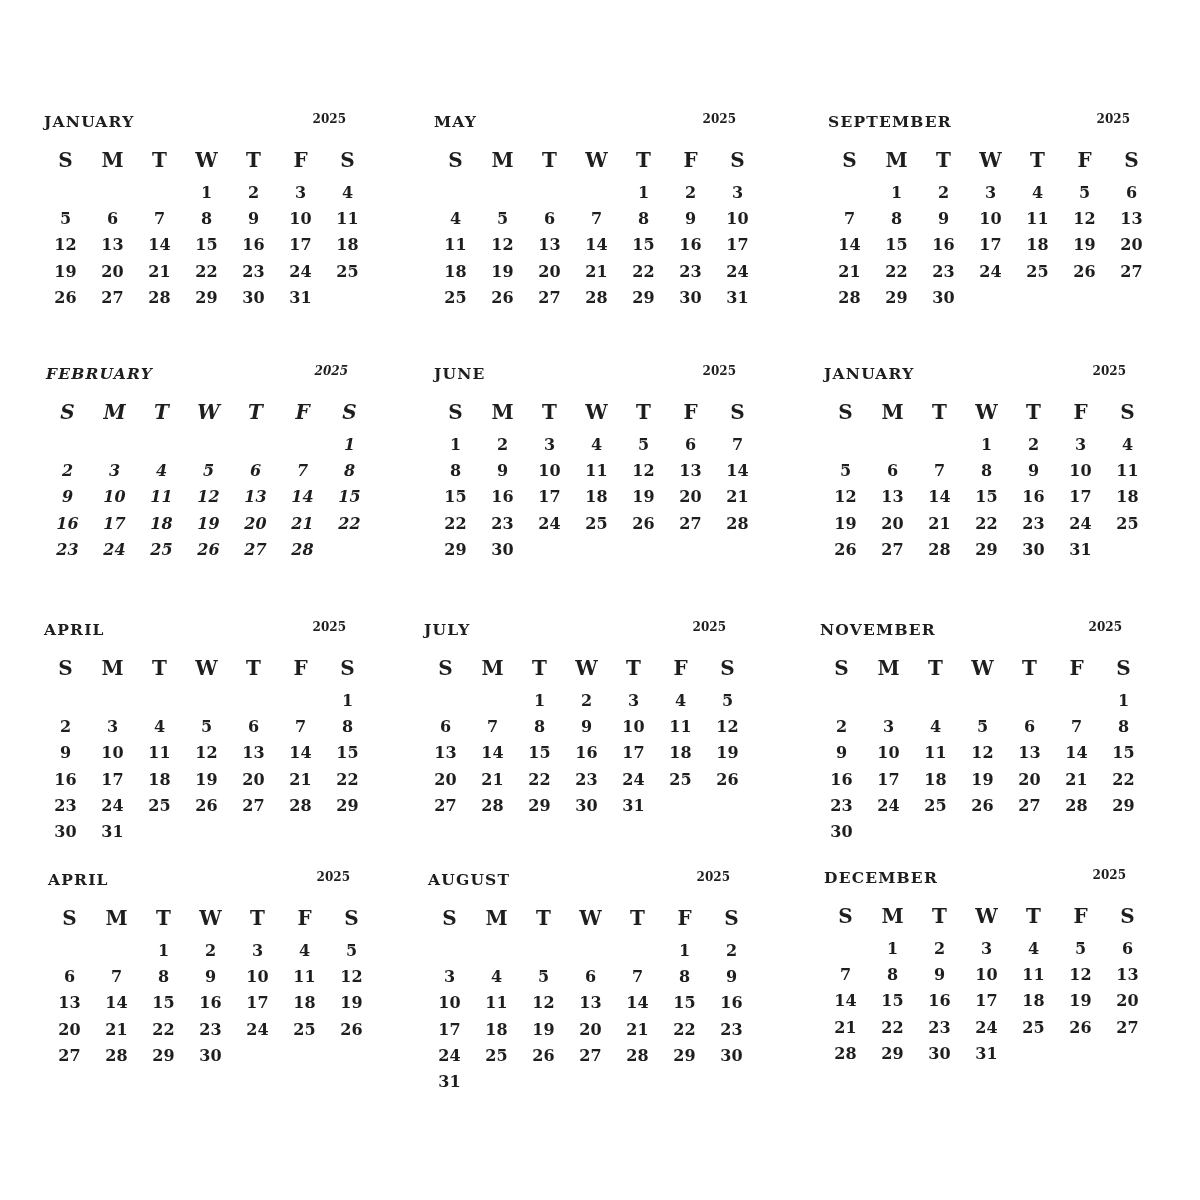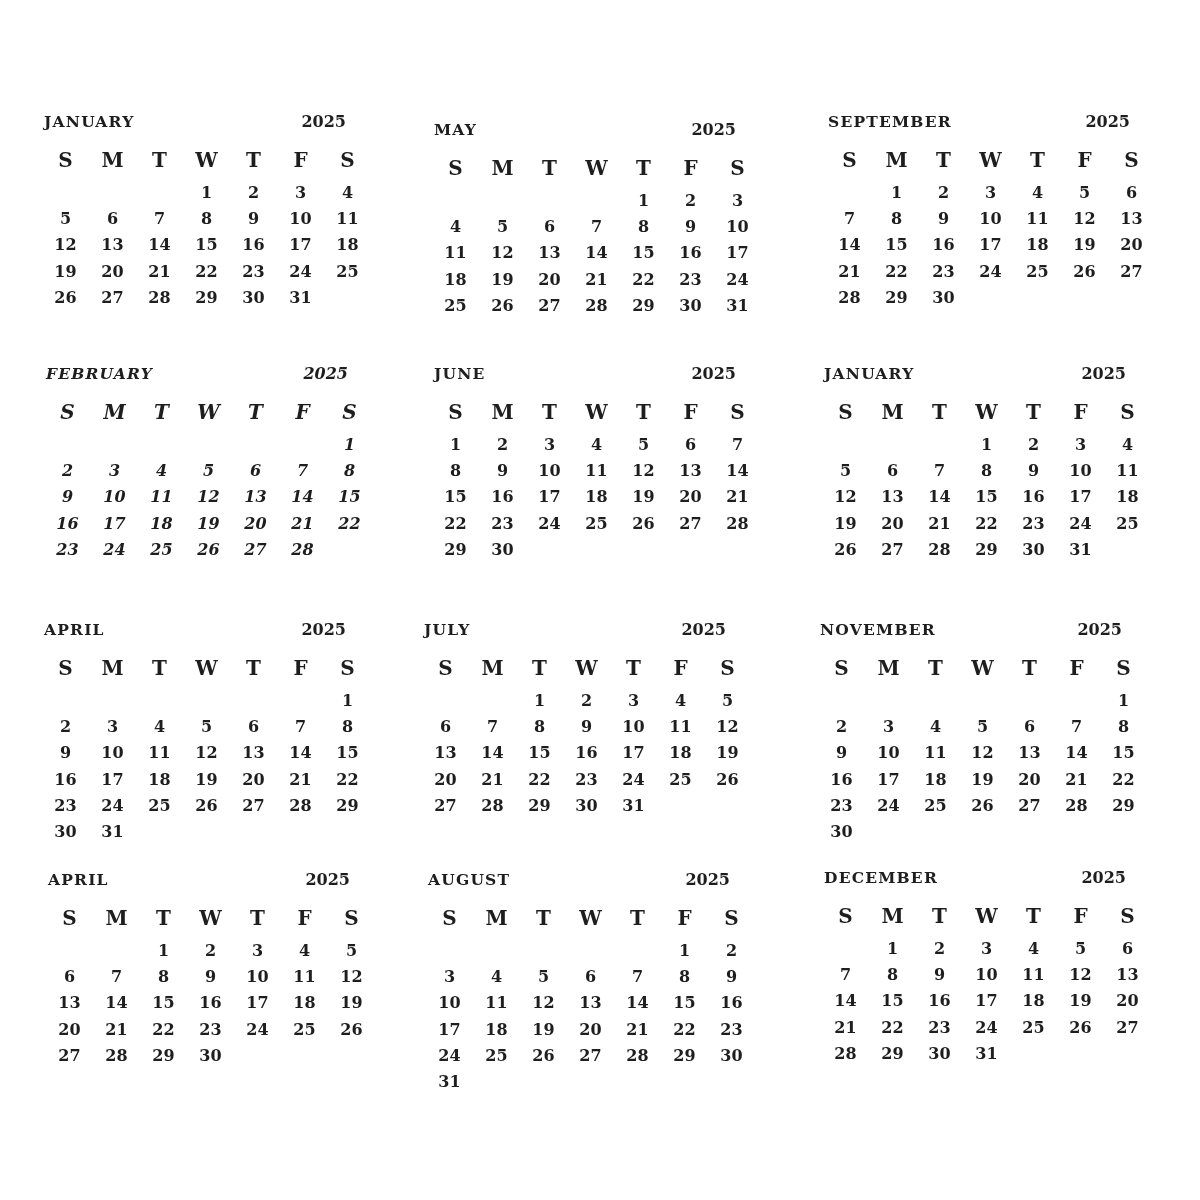--- a/index.html
+++ b/index.html
@@ -1,21 +1,21 @@
 <!DOCTYPE html>
 <html><head>
 <meta charset="utf-8">
 <style>
   html, body { margin:0; padding:0; background:#fff; }
   body { width:1200px; height:1200px; position:relative; overflow:hidden;
          font-family:"DejaVu Serif", serif; color:#1e1e1e; }
   .month { position:absolute; width:310px; }
   .mhead { position:relative; height:20px; }
   .mname { position:absolute; left:2px; top:0; font-size:15.5px; font-weight:bold; letter-spacing:1.2px; }
-  .myear { position:absolute; right:6px; top:0; font-size:16px; font-weight:bold; }
+  .myear { position:absolute; right:6px; top:0; font-size:12px; font-weight:bold; }
   .grid { display:grid; grid-template-columns:repeat(7, 47px); margin-top:16px; }
   .dow { font-size:20px; font-weight:bold; text-align:center; height:34px; }
   .day { font-size:16px; font-weight:bold; text-align:center; height:26.2px; line-height:22px; }
 </style>
 </head>
 <body>
 
 <div id="cal">
     <div class="month" style="left: 42px; top: 112px;">
       <div class="mhead">
@@ -207,21 +207,21 @@
         <div class="day">23</div>
         <div class="day">24</div>
         <div class="day">25</div>
         <div class="day">26</div>
         <div class="day">27</div>
         <div class="day">28</div>
         <div class="day">29</div>
         <div class="day">30</div>
       </div>
     </div>
-    <div class="month" style="left: 432px; top: 112px; margin-top: 8px;">
+    <div class="month" style="left: 432px; top: 112px;">
       <div class="mhead">
         <span class="mname">MAY</span>
         <span class="myear">2025</span>
       </div>
       <div class="grid">
         <div class="dow">S</div>
         <div class="dow">M</div>
         <div class="dow">T</div>
         <div class="dow">W</div>
         <div class="dow">T</div>

